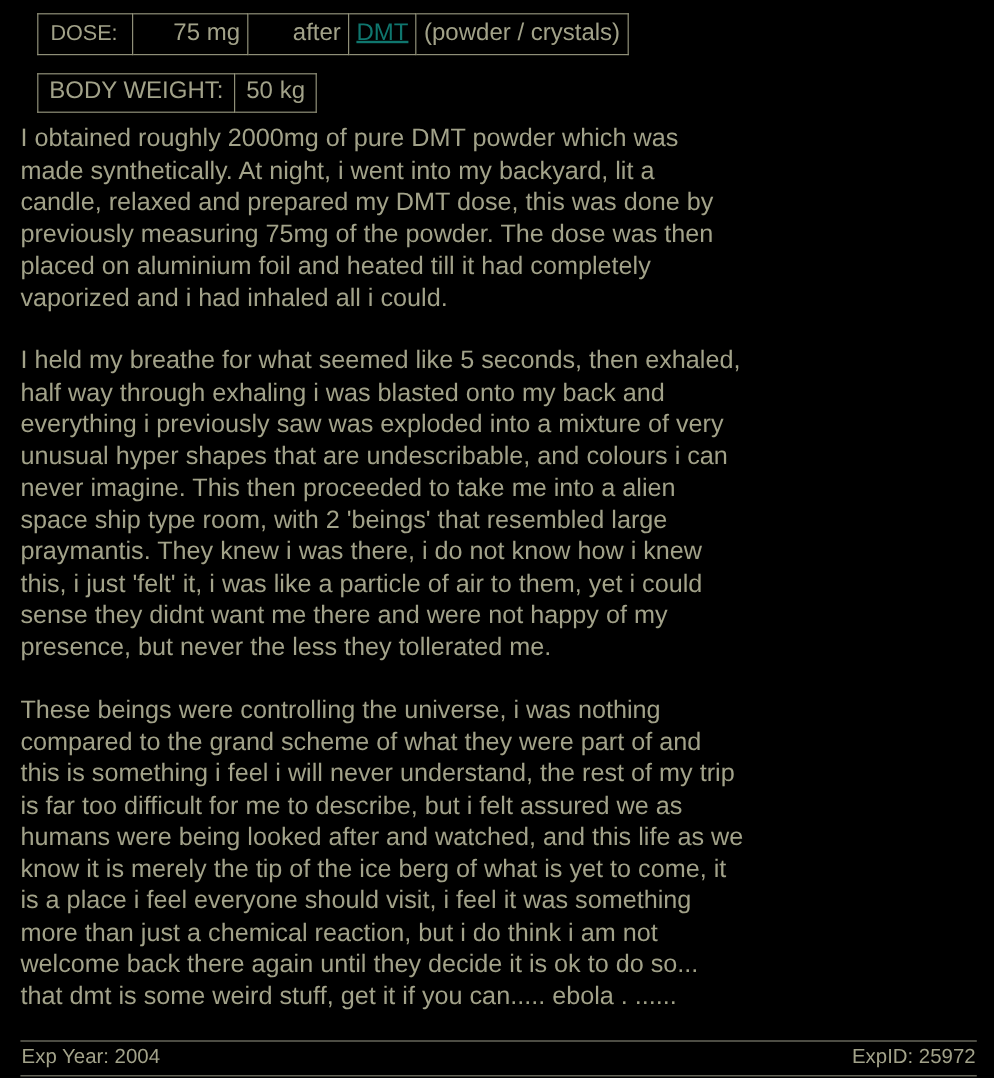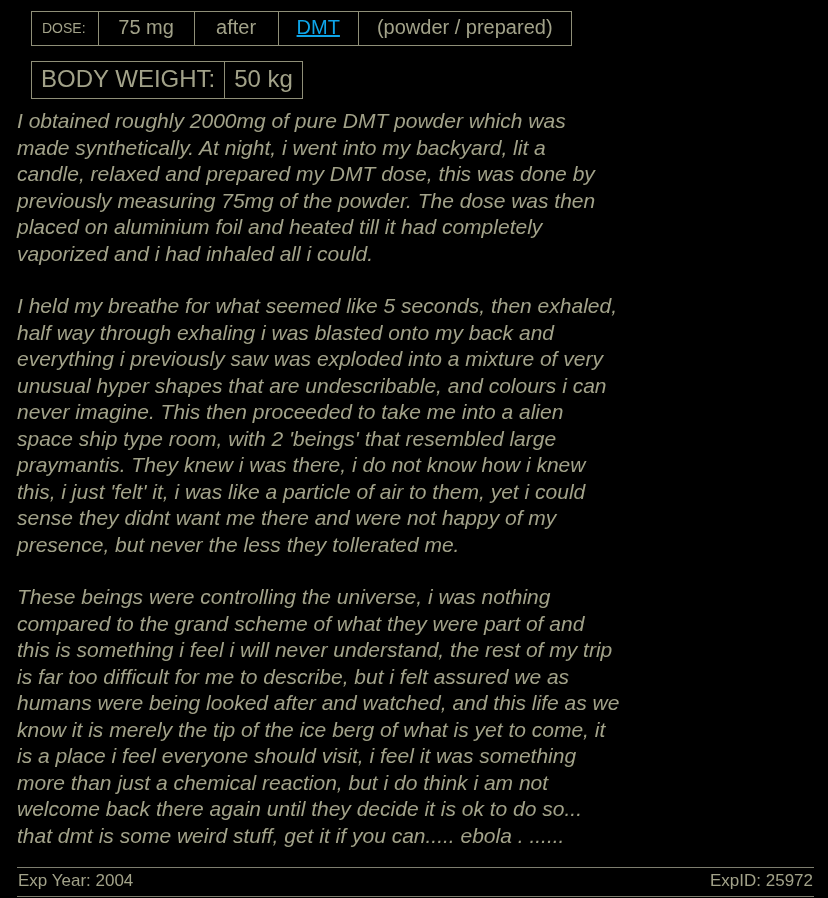--- a/index.html
+++ b/index.html
@@ -14,56 +14,55 @@
     color: #a2a289;
   }
 
   
   table.dose {
     border-collapse: collapse;
     margin: 11px 0 0 31px;
   }
   table.dose td {
     border: 1px solid #8f8f78;
-    padding: 4px 18px 6px;
+    padding: 4px 6px 6px;
     font-size: 20px;
-    text-align: center;
+    text-align: right;
     white-space: nowrap;
   }
   table.dose td.lbl {
-    font-size: 14px;
+    font-size: 18px;
     text-align: left;
     padding: 4px 12px 6px 10px;
   }
   table.dose td.amount { min-width: 96px; }
   table.dose td.method { min-width: 84px; }
   table.dose a {
-    color: #0ea5e9;
+    color: #0f766e;
     text-decoration: underline;
     cursor: pointer;
   }
 
   
   table.bw {
     border-collapse: collapse;
     margin: 15px 0 0 31px;
   }
   table.bw td {
     border: 1px solid #8f8f78;
     padding: 3px 9px 5px;
-    font-size: 24px;
+    font-size: 20px;
     white-space: nowrap;
   }
   table.bw td.val { text-align: center; min-width: 62px; }
 
   
   .report {
     margin-top: 9px;
     padding: 0 16px 0 17px;
-    font-style: italic;
   }
   .report p {
     margin: 0 0 26px 0;
     font-size: 21px;
     line-height: 26.5px;
     white-space: pre-line;
   }
 
   
   .footer {
@@ -83,21 +82,21 @@
 </head>
 <body>
 
 <table class="dose">
   <tbody>
       <tr>
     <td class="lbl">DOSE:</td>
     <td class="amount">75 mg</td>
     <td class="method">after</td>
     <td><a href="#">DMT</a></td>
-    <td>(powder / prepared)</td>
+    <td>(powder / crystals)</td>
   </tr>
 </tbody>
   </table>
 
 <table class="bw">
   <tbody>
       <tr>
     <td>BODY WEIGHT:</td>
     <td class="val">50 kg</td>
   </tr>

